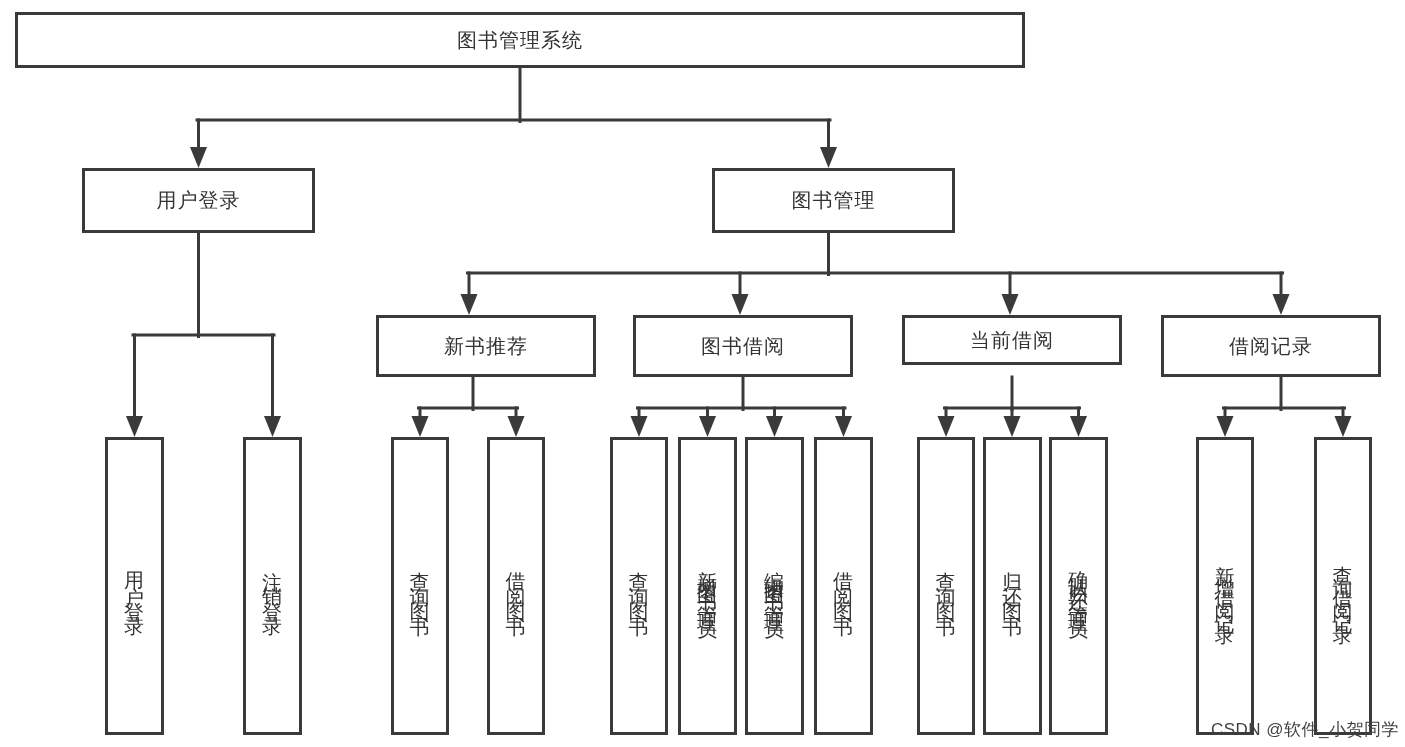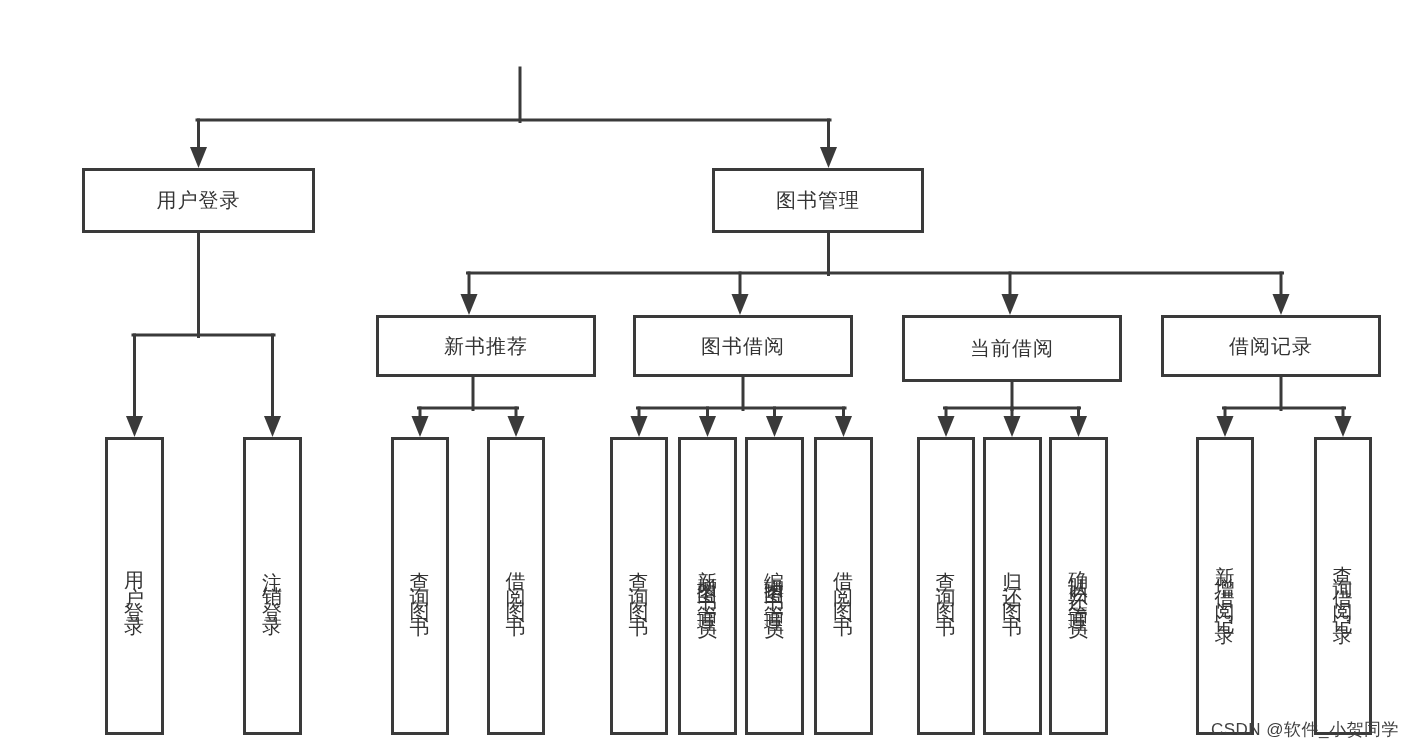--- a/index.html
+++ b/index.html
@@ -101,35 +101,38 @@
       <polygon points="699,416 716,416 707.5,437" fill="#3a3a3a"></polygon>
       <polygon points="766,416 783,416 774.5,437" fill="#3a3a3a"></polygon>
       <polygon points="835,416 852,416 843.5,437" fill="#3a3a3a"></polygon>
       <polygon points="937.5,416 954.5,416 946,437" fill="#3a3a3a"></polygon>
       <polygon points="1003.5,416 1020.5,416 1012,437" fill="#3a3a3a"></polygon>
       <polygon points="1070,416 1087,416 1078.5,437" fill="#3a3a3a"></polygon>
       <polygon points="1216.5,416 1233.5,416 1225,437" fill="#3a3a3a"></polygon>
       <polygon points="1334.5,416 1351.5,416 1343,437" fill="#3a3a3a"></polygon>
     </svg>
 
+  <div class="node h-node" style="left:15px; top:12px; width:1010px; height:56px;">
+    <span>图书管理系统</span>
+  </div>
 
   <div class="node h-node" style="left:82px; top:168px; width:233px; height:65px;">
     <span>用户登录</span>
   </div>
-  <div class="node h-node" style="left:712px; top:168px; width:212px; height:65px;">
+  <div class="node h-node" style="left:712px; top:168px; width:243px; height:65px;">
     <span>图书管理</span>
   </div>
 
   <div class="node h-node" style="left:376px; top:315px; width:220px; height:62px;">
     <span>新书推荐</span>
   </div>
   <div class="node h-node" style="left:633px; top:315px; width:220px; height:62px;">
     <span>图书借阅</span>
   </div>
-  <div class="node h-node" style="left:902px; top:315px; width:220px; height:67px;">
+  <div class="node h-node" style="left:902px; top:315px; width:220px; height:50px;">
     <span>当前借阅</span>
   </div>
   <div class="node h-node" style="left:1161px; top:315px; width:220px; height:62px;">
     <span>借阅记录</span>
   </div>
 
   <div class="node v-node sp-wide" style="left:105px; top:437px; width:59px; height:298px;">
     <span>用户登录</span>
   </div>
   <div class="node v-node sp-wide" style="left:243px; top:437px; width:59px; height:298px;">

